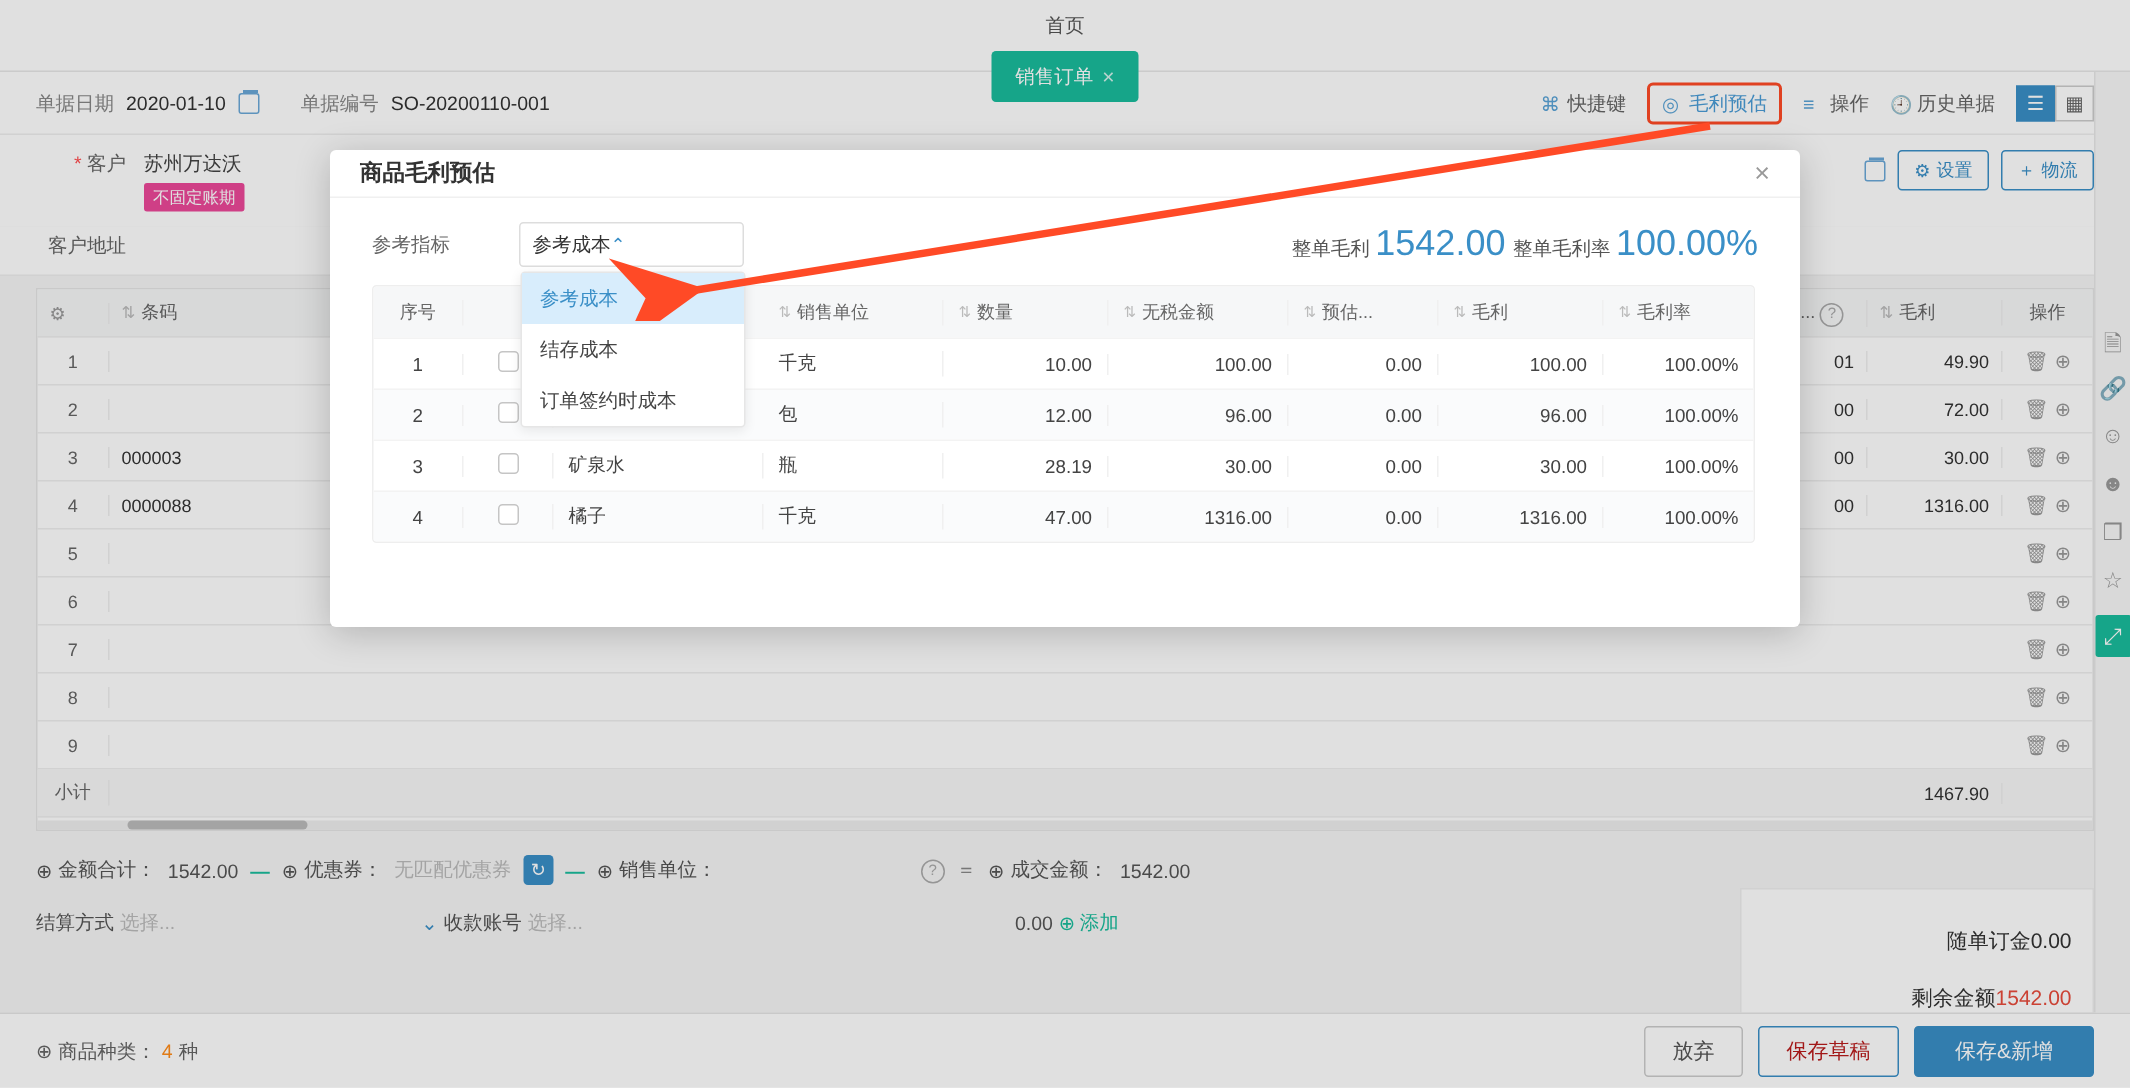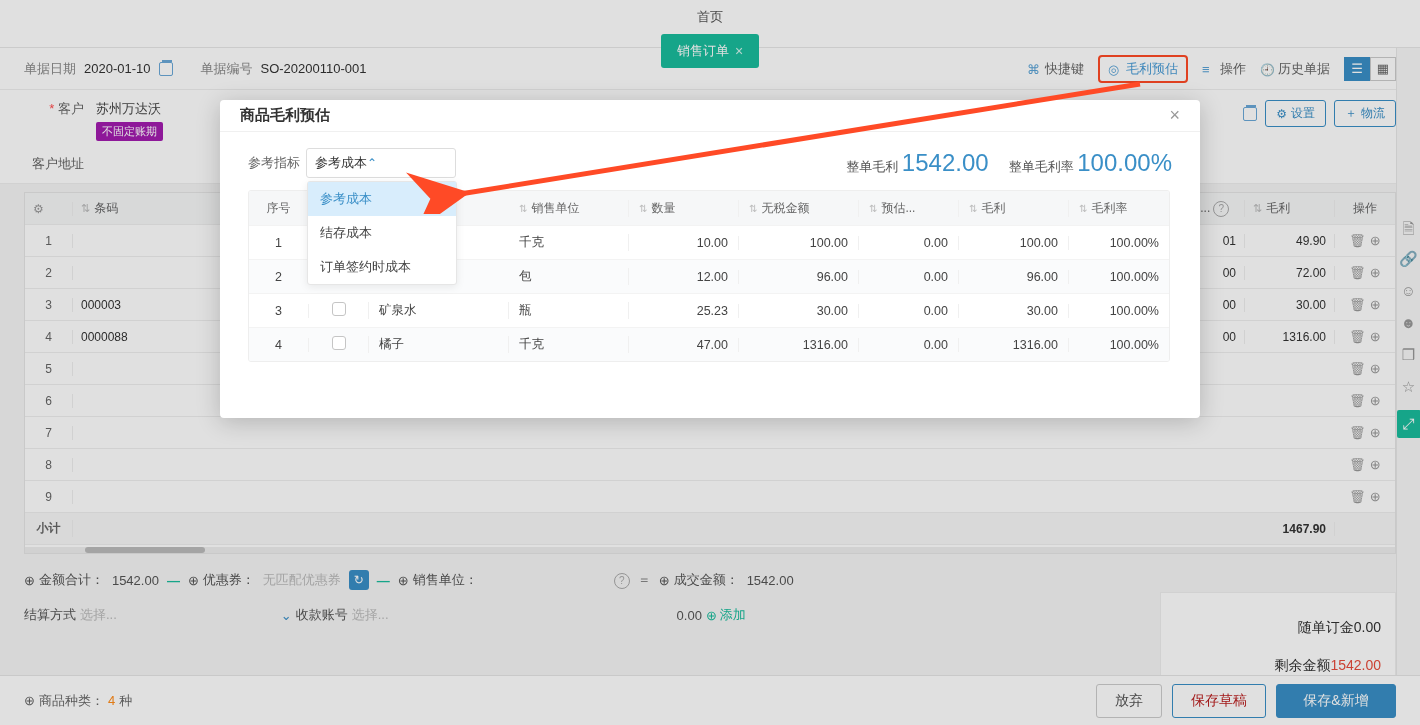--- a/index.html
+++ b/index.html
@@ -28,36 +28,36 @@
 .ico-hist::before{ content:"🕘"; color:#5aa3d6; font-size:12px; }
 .view-toggle { display:flex; }
 .view-btn { width:26px; height:24px; border:1px solid #ccc; display:flex; align-items:center; justify-content:center; cursor:pointer; background:#fff; }
 .view-btn.active { background:#3a8fc7; color:#fff; border-color:#3a8fc7; }
 
 
 .custrow { padding: 10px 24px; background:#fff; display:flex; align-items:flex-start; gap:12px; }
 .req::before { content:"* "; color:#ff4d4f; }
 .custrow .field-lbl { color:#666; width:60px; text-align:right; }
 .cust-name { color:#444; }
-.badge-red { background:#a21caf; color:#fff; font-size:11px; padding:2px 6px; border-radius:2px; margin-top:4px; display:inline-block; }
+.badge-red { background:#ec4899; color:#fff; font-size:11px; padding:2px 6px; border-radius:2px; margin-top:4px; display:inline-block; }
 .custrow-right { margin-left:auto; display:flex; gap:8px; align-items:center; }
 .btn-outline { border:1px solid #3a8fc7; color:#3a8fc7; padding:4px 10px; border-radius:3px; font-size:12px; cursor:pointer; background:#fff; display:flex; align-items:center; gap:4px; }
 .addrrow { padding: 4px 24px 10px; background:#fff; display:flex; align-items:center; gap:12px; border-bottom:1px solid #eee; }
 .addrrow .field-lbl { color:#666; width:60px; text-align:right; }
 
 
 .bg-table { margin: 8px 24px; border:1px solid #e5e5e5; background:#fff; }
 .bg-thead, .bg-row { display:grid; grid-template-columns:48px 160px 1fr 90px 90px 60px; align-items:center; height:32px; border-bottom:1px solid #eee; font-size:12px; }
 .bg-thead { background:#f6f7f8; color:#666; }
 .bg-thead > div, .bg-row > div { padding:0 8px; border-right:1px solid #eee; overflow:hidden; text-overflow:ellipsis; white-space:nowrap; }
 .bg-thead > div:last-child, .bg-row > div:last-child { border-right:none; text-align:center; }
 .gear-ico::before { content:"⚙"; color:#999; }
 .sort-ico::before { content:"⇅"; color:#bbb; margin-right:4px; font-size:11px; }
 .op-ico { color:#999; font-size:13px; cursor:pointer; margin:0 2px; }
-.bg-row.subtotal { background:#f7f7f7; font-weight:700; }
+.bg-row.subtotal { background:#f7f7f7; font-weight:400; }
 .bg-row > div:nth-child(1){ text-align:center; color:#666; }
 .bg-row > div:nth-child(4), .bg-row > div:nth-child(5){ text-align:right; }
 .bg-scroll { height:6px; background:#eee; margin-top:2px; }
 .bg-scroll-thumb { height:100%; width:120px; background:#bbb; border-radius:3px; margin-left:60px; }
 
 
 .sumrow { padding:8px 24px; display:flex; align-items:center; gap:8px; background:#f5f5f5; font-size:13px; color:#555; flex-wrap:wrap; }
 .sumrow .chip-lbl { display:flex; align-items:center; gap:4px; }
 .refresh-btn { width:20px; height:20px; background:#3a8fc7; color:#fff; border-radius:3px; display:flex; align-items:center; justify-content:center; font-size:12px; cursor:pointer; }
 .dash { color:#1abc9c; font-weight:bold; }
@@ -89,27 +89,27 @@
 
 .modal-back { position:absolute; inset:0; background:rgba(0,0,0,0.12); display:flex; justify-content:center; align-items:flex-start; padding-top:100px; }
 .modal { width:980px; background:#fff; border-radius:4px; box-shadow:0 4px 24px rgba(0,0,0,.2); }
 .modal-head { height:32px; display:flex; align-items:center; padding:0 20px; border-bottom:1px solid #f0f0f0; }
 .modal-title { font-size:15px; font-weight:600; color:#333; }
 .modal-close { margin-left:auto; font-size:18px; color:#999; cursor:pointer; }
 .modal-body { padding:16px 28px 56px; }
 
 .filterrow { display:flex; align-items:center; gap:6px; margin-bottom:12px; }
 .filterrow .f-lbl { color:#666; }
-.filterrow .f-select { width:150px; height:30px; border:1px solid #ddd; border-radius:3px; display:flex; align-items:center; padding:0 8px; color:#333; cursor:pointer; position:relative; }
+.filterrow .f-select { width:150px; height:30px; border:1px solid #ddd; border-radius:3px; display:flex; align-items:center; padding:0 8px; color:#333; cursor:pointer; position:relative;margin-left:40px; }
 .caret-up { color:#3a8fc7; font-size:12px; }
 .dropdown { position:absolute; top:32px; left:0; width:150px; background:#fff; border:1px solid #e6e6e6; border-radius:3px; box-shadow:0 2px 8px rgba(0,0,0,.08); z-index:5; }
 .dropdown .opt { padding:8px 12px; font-size:13px; color:#444; cursor:pointer; }
 .dropdown .opt.sel { background:#d8edfc; color:#3a8fc7; }
 
-.totals { margin-left:auto; display:flex; align-items:baseline; gap:20px; }
+.totals { margin-left:auto; display:flex; align-items:baseline; gap:5px; }
 .totals .t-lbl { font-size:13px; color:#555; }
 .totals .t-val { font-size:24px; color:#3a8fc7; font-weight:500; }
 
 .mtbl { width:922px; border:1px solid #eee; border-radius:3px; overflow:hidden; }
 .mtbl-head, .mtbl-row { display:grid; grid-template-columns:60px 60px 140px 120px 110px 120px 100px 110px 100px; align-items:center; height:34px; }
 .mtbl-head { background:#f6f7f8; font-size:12px; color:#666; }
 .mtbl-head > div, .mtbl-row > div { padding:0 10px; border-right:1px solid #f0f0f0; }
 .mtbl-head > div:last-child, .mtbl-row > div:last-child { border-right:none; }
 .mtbl-row { border-top:1px solid #f3f3f3; font-size:12.5px; color:#444; }
 .mtbl-row:nth-child(even){ background:#fafbfc; }
@@ -428,21 +428,21 @@
               <div class="r-num">96.00</div>
               <div class="r-num">0.00</div>
               <div class="r-num">96.00</div>
               <div class="r-num">100.00%</div>
             </div>
             <div class="mtbl-row">
               <div class="r-ctr">3</div>
               <div class="r-ctr"><span class="chk"></span></div>
               <div>矿泉水</div>
               <div>瓶</div>
-              <div class="r-num">25.23</div>
+              <div class="r-num">28.19</div>
               <div class="r-num">30.00</div>
               <div class="r-num">0.00</div>
               <div class="r-num">30.00</div>
               <div class="r-num">100.00%</div>
             </div>
             <div class="mtbl-row">
               <div class="r-ctr">4</div>
               <div class="r-ctr"><span class="chk"></span></div>
               <div>橘子</div>
               <div>千克</div>

